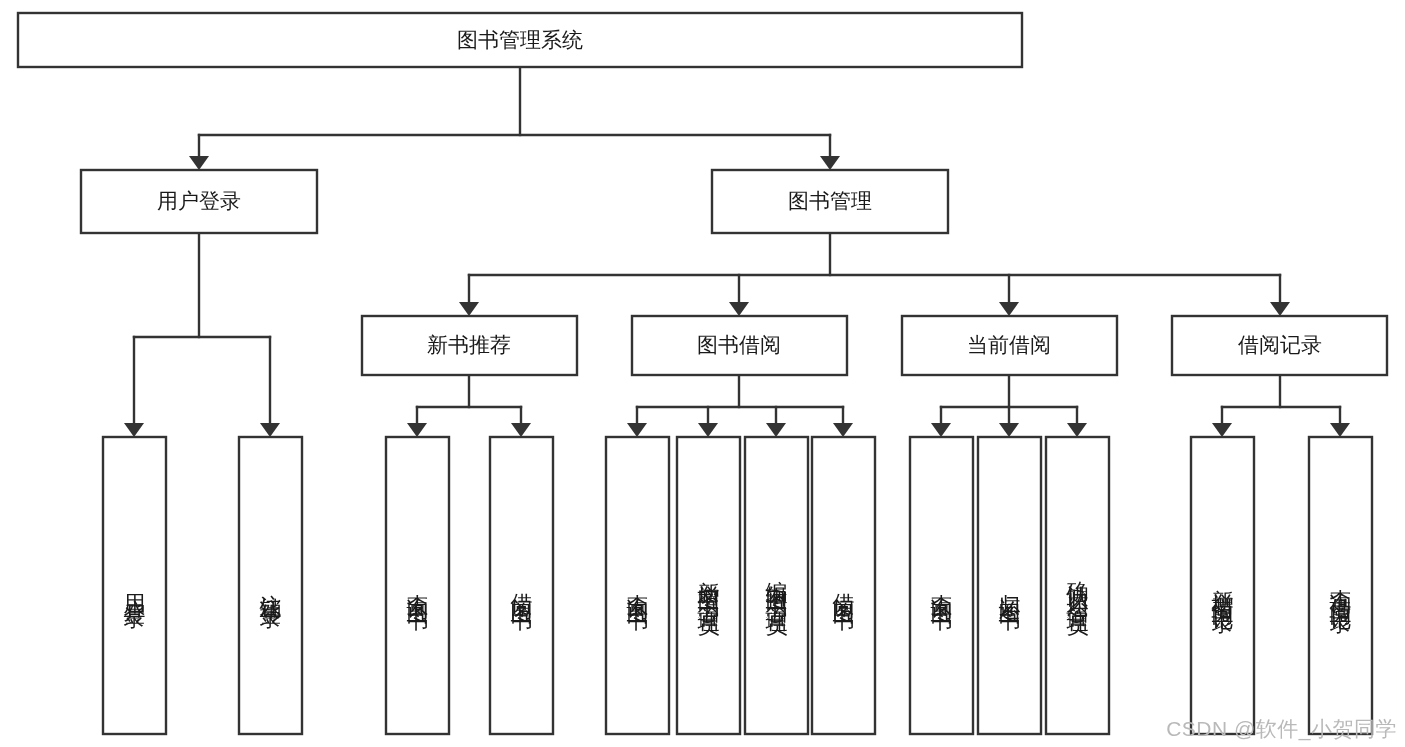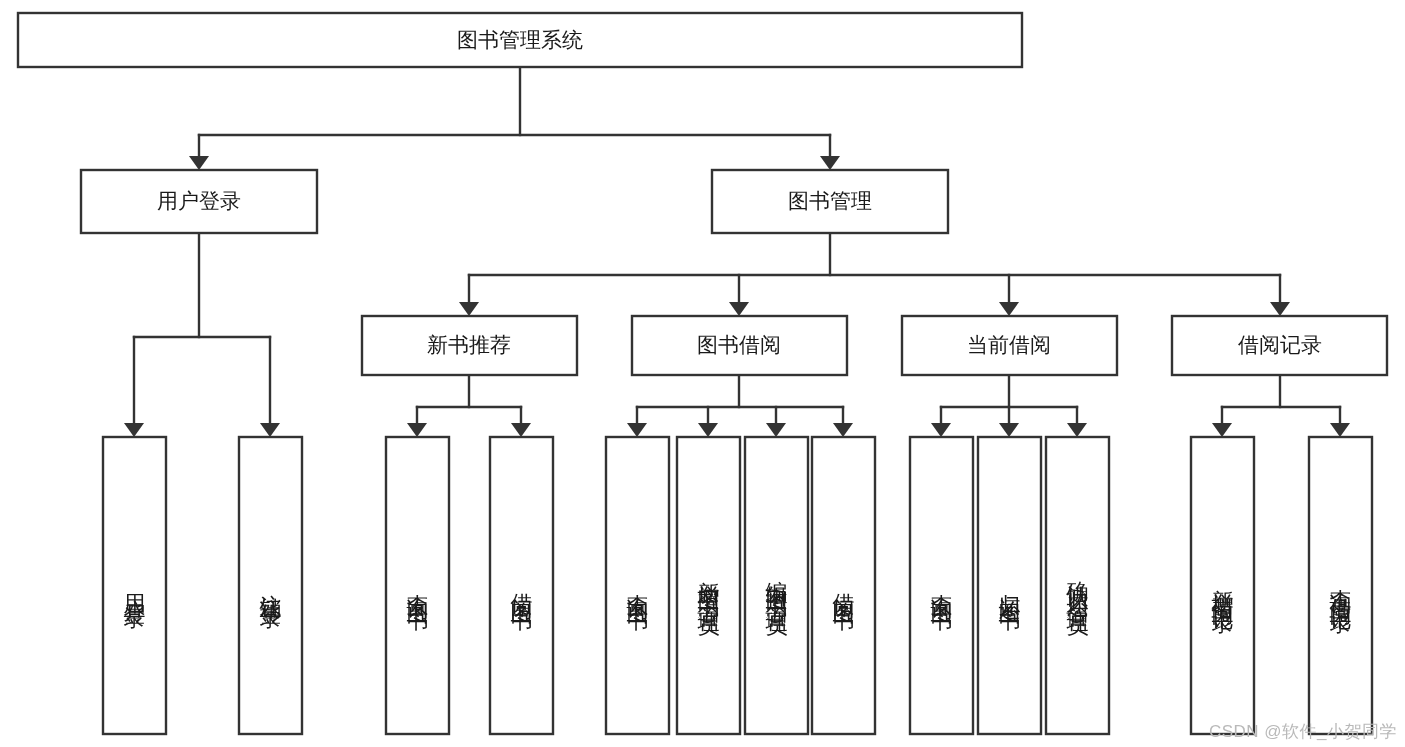--- a/index.html
+++ b/index.html
@@ -66,21 +66,21 @@
     justify-content: center;
     box-sizing: border-box;
     pointer-events: none;
     user-select: none;
   }
   #watermark {
     position: absolute;
     right: 8px;
     bottom: 4px;
     font-family: "Liberation Sans", "DejaVu Sans", sans-serif;
-    font-size: 17px;
+    font-size: 21px;
     color: #b9b9b9;
     letter-spacing: 0.5px;
     white-space: nowrap;
     user-select: none;
   }
 </style>
 </head>
 <body>
 
 <div id="diagram-root">

